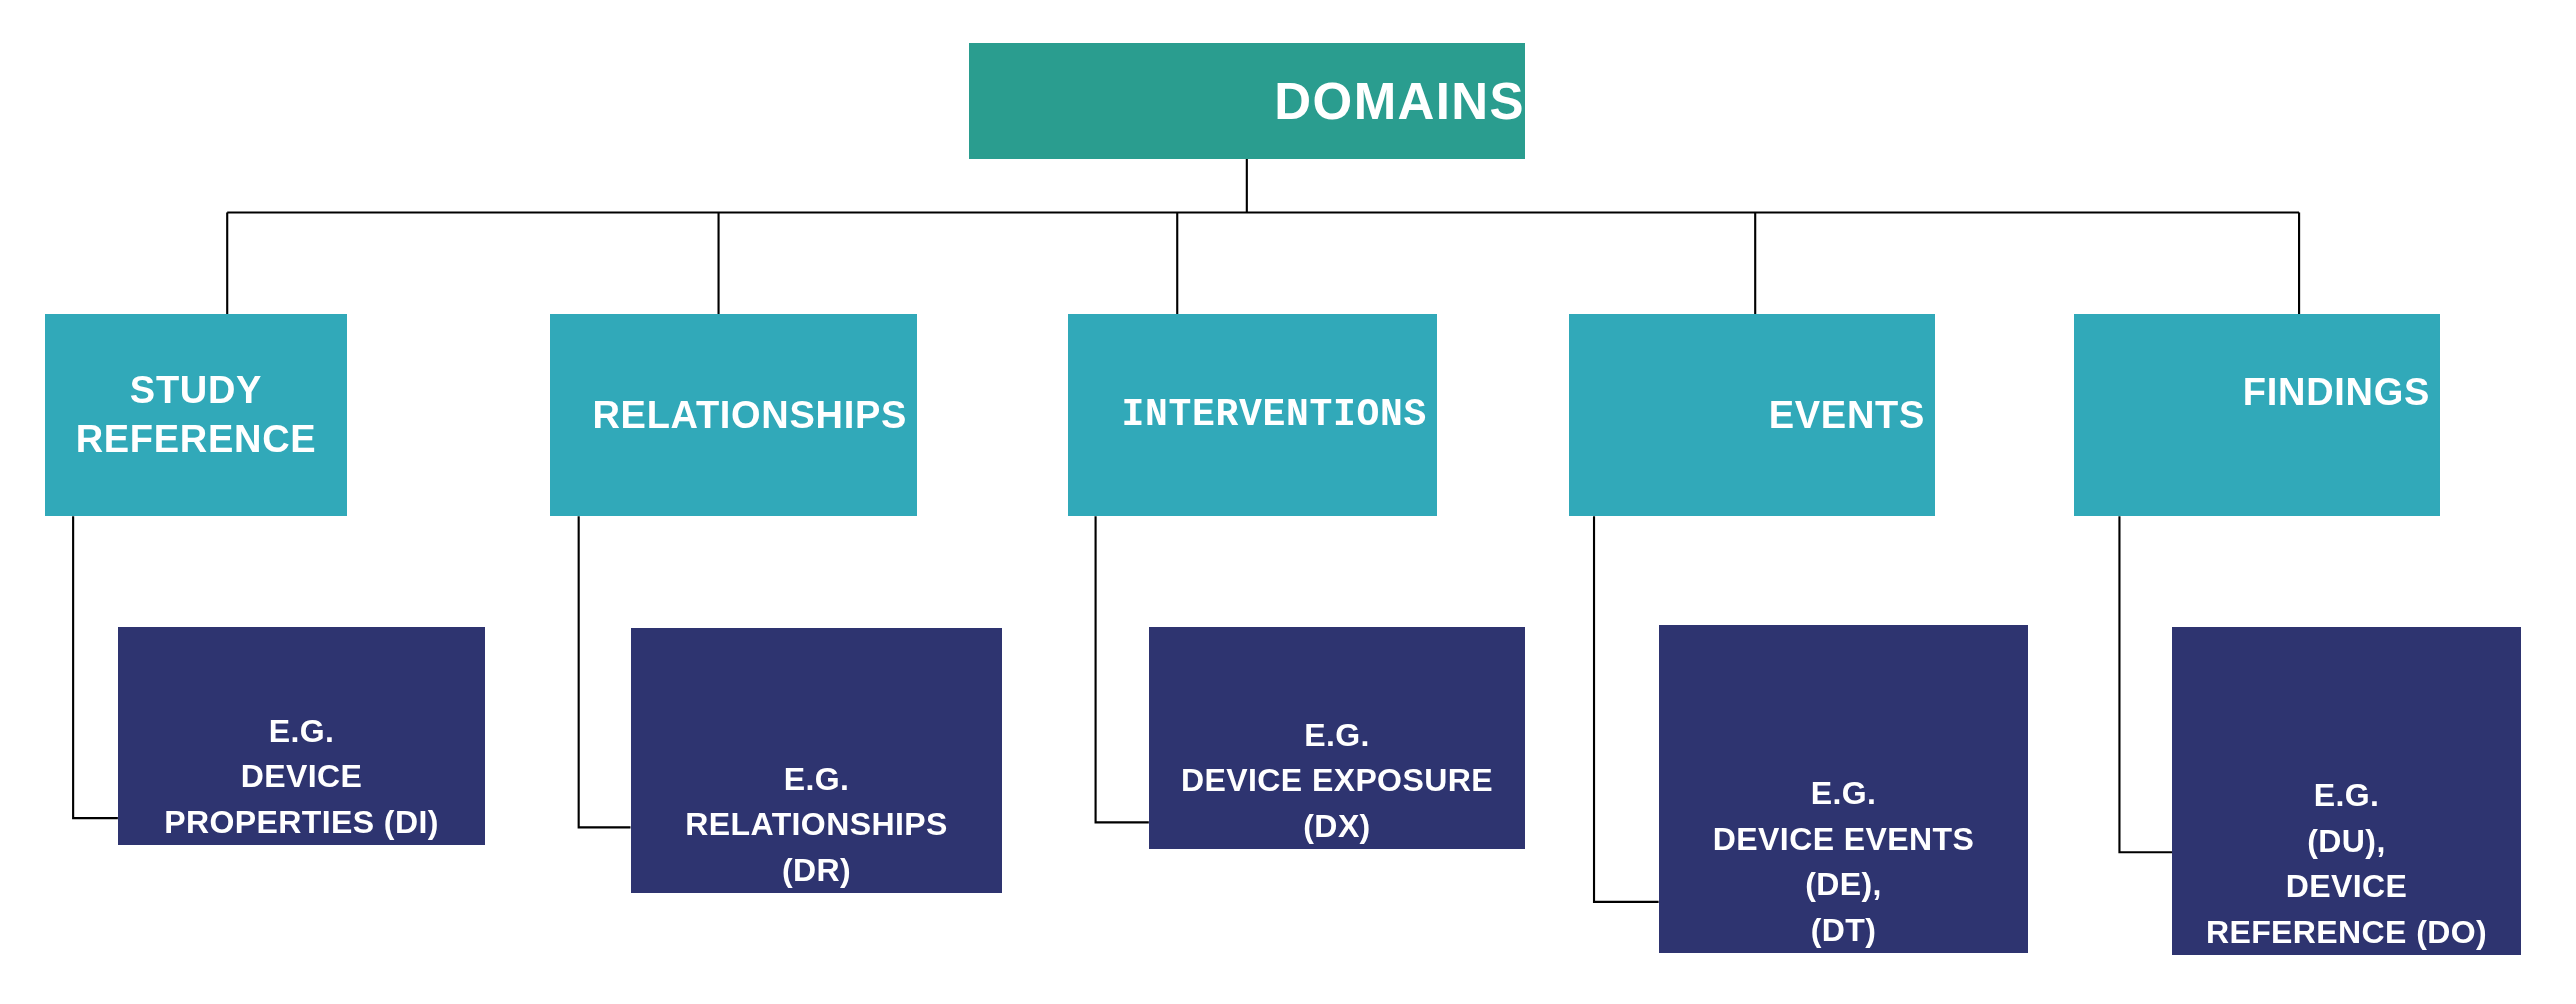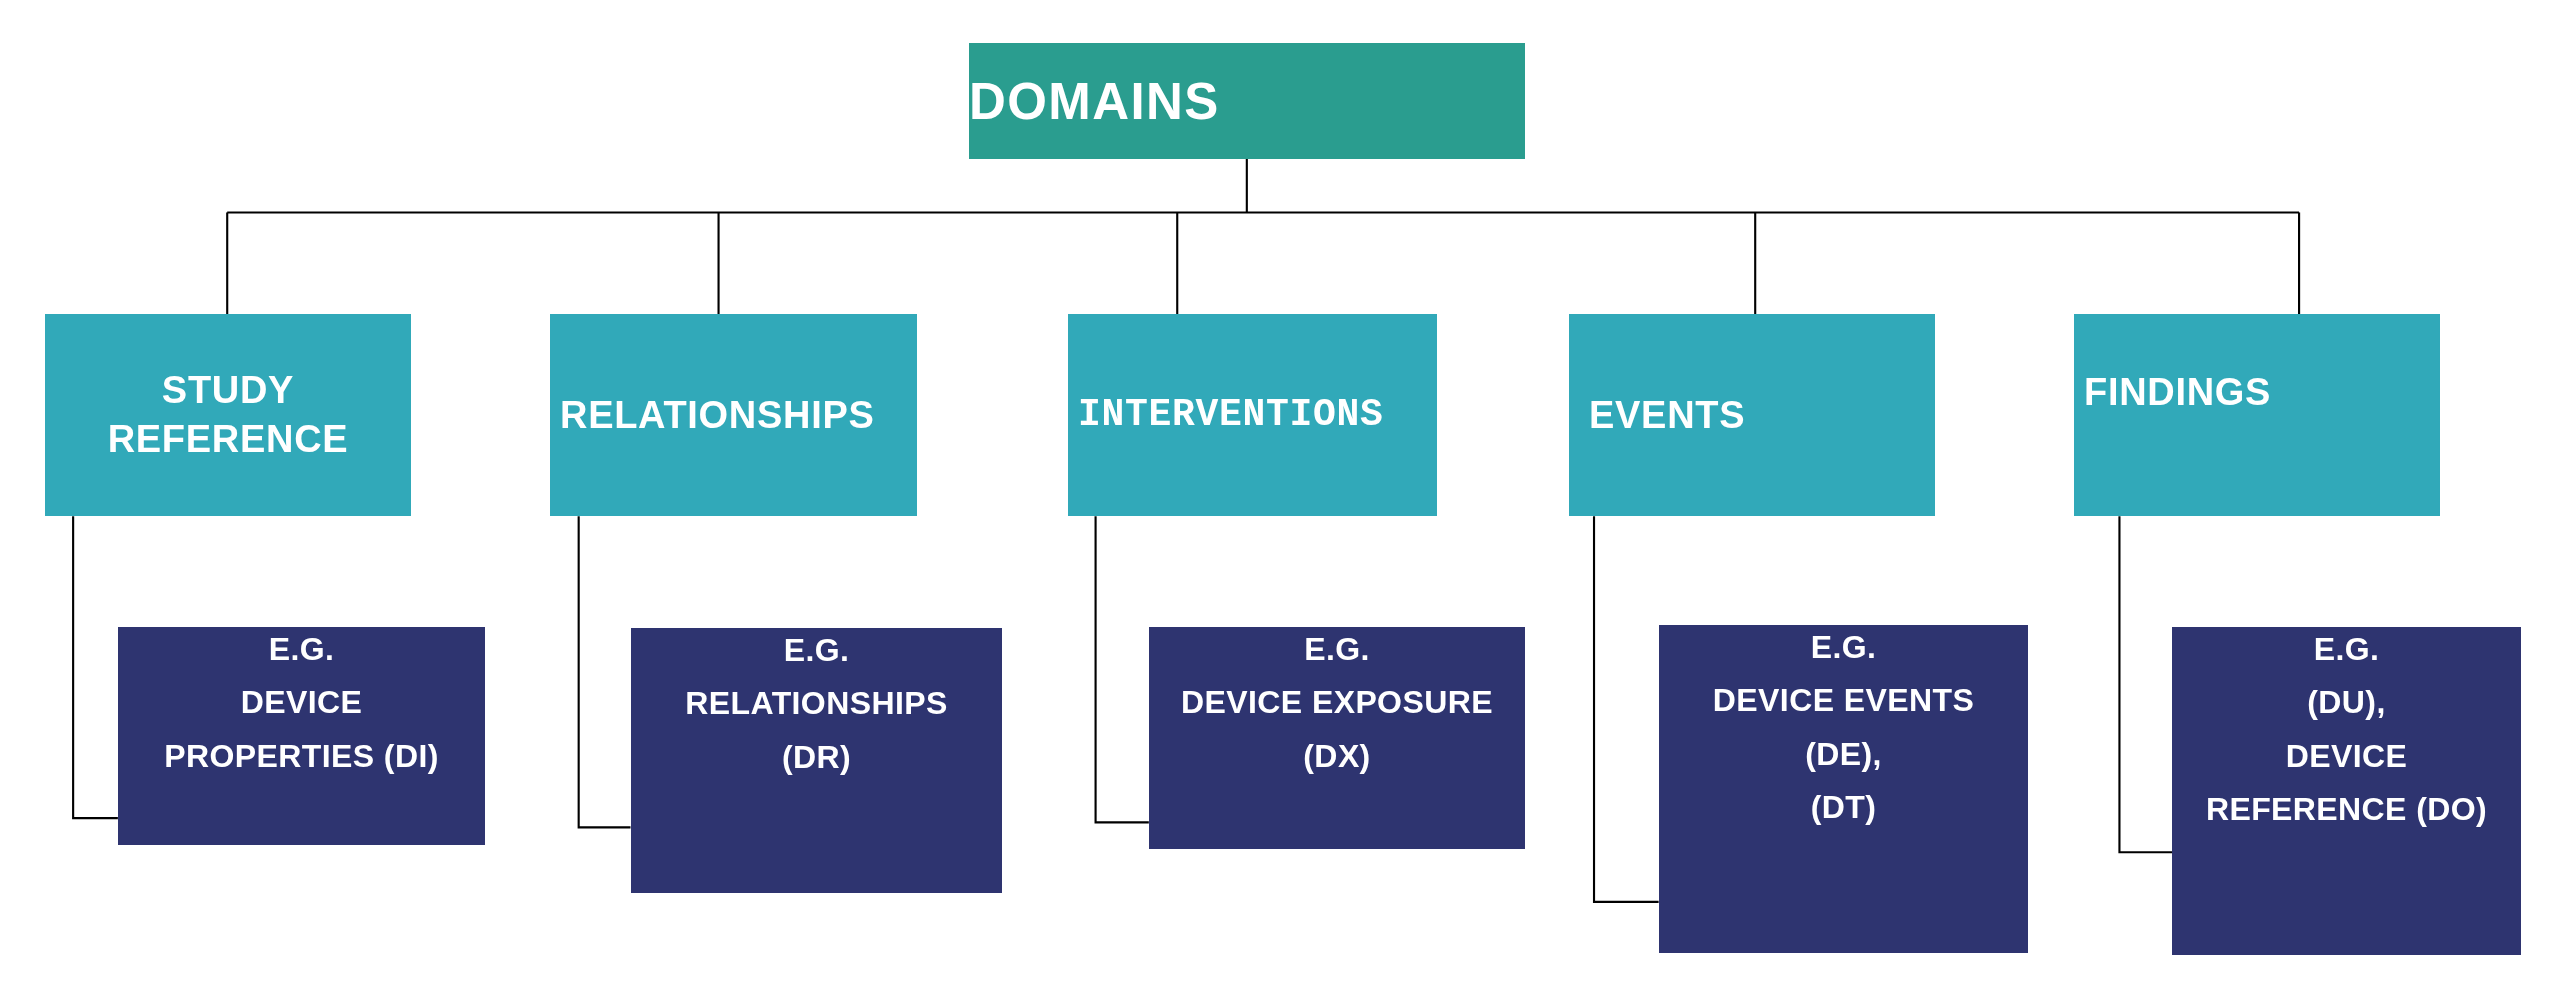--- a/index.html
+++ b/index.html
@@ -24,21 +24,21 @@
   }
   .connector-svg path{
     fill:none;
     stroke:var(--connector);
     stroke-width:3;
   }
   .node{
     position:absolute;
     display:flex;
     align-items:center;
-    justify-content:flex-start;
+    justify-content:flex-end;
     text-align:center;
     color:var(--text);
     font-weight:700;
     box-sizing:border-box;
   }
   .node-root{
     background:var(--root_bg);
     font-size:51px;
     letter-spacing:1.4px;
   }
@@ -49,21 +49,20 @@
     line-height:1.28;
     padding:0 10px;
   }
   .node-example{
     background:var(--example_bg);
     font-size:32px;
     letter-spacing:0.4px;
     line-height:1.42;
     flex-direction:column;
     padding:0 5.7px;
-    gap:8px;
   }
   .node-example .line{white-space:nowrap;}
   .label{display:block;}
 </style>
 </head>
 <body>
 
 <div class="canvas">
 
   <svg class="connector-svg" viewBox="0 0 3628 1415" xmlns="http://www.w3.org/2000/svg">
@@ -78,21 +77,21 @@
     <path d="M815 727 V1165 H888"></path>
     <path d="M1543 727 V1158 H1618"></path>
     <path d="M2245 727 V1270 H2336"></path>
     <path d="M2985 727 V1200 H3059"></path>
   </svg>
 
   <div class="node node-root" style="left:969px;top:43px;width:556px;height:116px;">
     <span class="label">DOMAINS</span>
   </div>
 
-  <div class="node node-branch" style="left:45px;top:314px;width:366px;height:202px;">
+  <div class="node node-branch" style="left:45px;top:314px;width:302px;height:202px;">
     <span class="label">STUDY REFERENCE</span>
   </div>
 
   <div class="node node-branch" style="left:550px;top:314px;width:367px;height:202px;">
     <span class="label">RELATIONSHIPS</span>
   </div>
 
   <div class="node node-branch" style="left:1068px;top:314px;width:369px;height:202px;font-family:Liberation Mono, monospace;">
     <span class="label">INTERVENTIONS</span>
   </div>

